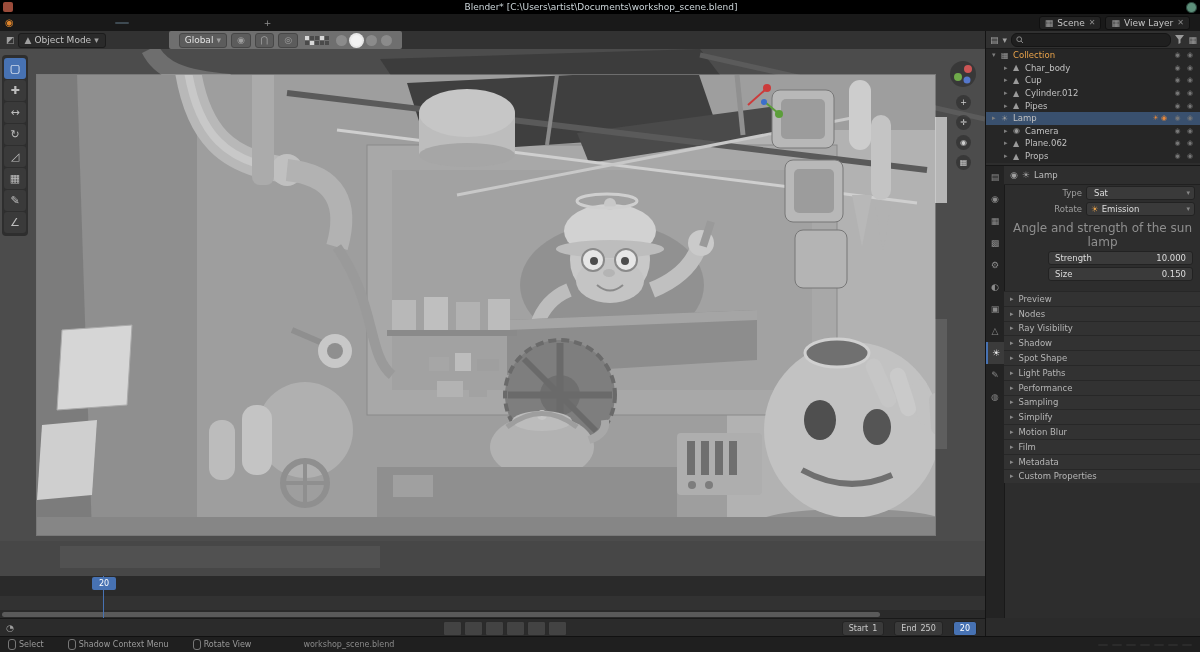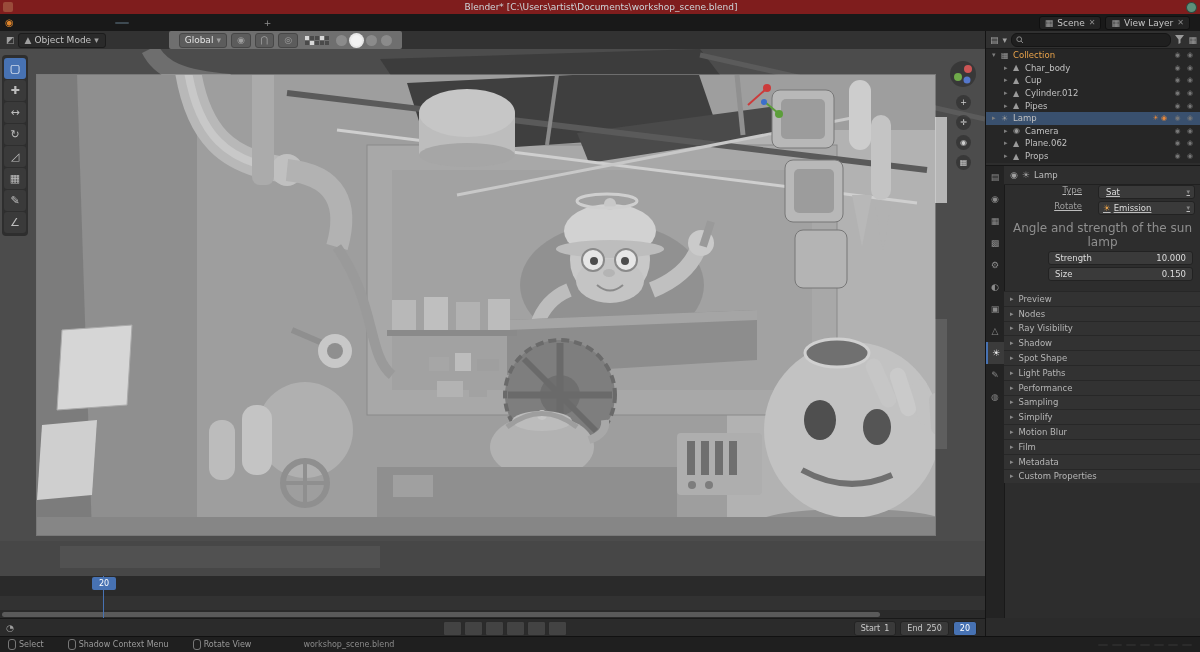--- a/index.html
+++ b/index.html
@@ -1,20 +1,20 @@
 <!DOCTYPE html>
 <html><head>
 <meta charset="utf-8">
 <style>
   html,body{margin:0;padding:0;width:1200px;height:652px;overflow:hidden;background:#1d1d1d;
     font-family:"DejaVu Sans","Liberation Sans",sans-serif;-webkit-font-smoothing:antialiased;}
   .abs{position:absolute;}
   .row{display:flex;align-items:center;}
   
-  #titlebar{left:0;top:0;width:1200px;height:14px;background:#7f1d1d;color:#cdd6da;font-size:9px;}
+  #titlebar{left:0;top:0;width:1200px;height:14px;background:#000000;color:#cdd6da;font-size:9px;}
   #titlebar .title{width:100%;text-align:center;line-height:14px;}
   .appicon{width:10px;height:10px;border-radius:2px;background:#9a4b3a;margin:2px 3px;}
   .winbtn{width:9px;height:9px;border-radius:50%;background:#5d8f7a;border:1px solid #2e4a40;margin-right:3px;}
   
   #menubar{left:0;top:14px;width:1200px;height:17px;background:#191919;color:#b9b9b9;font-size:9px;}
   #menubar .blicon{color:#e0862c;font-size:10px;margin:0 6px 0 5px;}
   .menu-item{padding:0 7px;line-height:17px;cursor:default;}
   .ws-tabs{margin-left:8px;}
   .ws-tab{padding:1px 7px;margin:0 1px;border-radius:3px;color:#8f8f8f;line-height:13px;}
   .ws-tab.active{background:#3e4a52;color:#e4e4e4;}
@@ -68,21 +68,21 @@
   .outl-row.child{padding-left:18px;}
   
   #props{left:0;top:134px;width:215px;height:471px;background:#2d2d2d;border-top:1px solid #171717;}
   #prop-tabs{left:0;top:0;width:18px;height:471px;background:#232323;border-right:1px solid #191919;}
   .ptab{width:18px;height:22px;display:flex;align-items:center;justify-content:center;
     color:#8b8b8b;font-size:9px;}
   .ptab.active{background:#3b3b3b;color:#e8e8e8;border-left:2px solid #4772b3;box-sizing:border-box;}
   #prop-body{left:18px;top:0;width:197px;height:471px;font-size:8.5px;color:#bdbdbd;}
   .crumb{display:flex;align-items:center;gap:4px;height:18px;padding:0 6px;background:#2e2e2e;
     border-bottom:1px solid #202020;}
-  .prop-row{display:flex;height:16px;padding:0 6px;gap:16px;text-decoration:underline;}
+  .prop-row{display:flex;align-items:center;height:16px;padding:0 6px;gap:4px;}
   .prop-row .lbl{width:72px;text-align:right;color:#9f9f9f;}
   .prop-chip{flex:1;height:12px;background:#3a3a3a;border:1px solid #222;border-radius:3px;
     display:flex;align-items:center;padding:0 4px;gap:3px;color:#ddd;}
   .prop-chip .caret{margin-left:auto;color:#888;font-size:7px;}
   .chkbox{width:8px;height:8px;border:1px solid #555;border-radius:2px;background:#242424;}
   .chkbox.on{background:#4772b3;border-color:#4772b3;}
   .note{text-align:center;color:#8f8f8f;font-size:12px;margin-top:4px;}
   .val-chip{height:12px;background:#3a3a3a;border:1px solid #222;border-radius:3px;margin:2px 8px 0 44px;
     display:flex;align-items:center;padding:0 6px;color:#ddd;}
   .val-chip .v{margin-left:auto;}
@@ -97,21 +97,21 @@
   #hscroll{left:2px;top:36px;width:878px;height:5px;background:#5a5a5a;border-radius:3px;}
   #playhead{left:103px;top:0;width:1px;height:42px;background:#4772b3;}
   #frame-chip{left:92px;top:1px;width:24px;height:13px;background:#4772b3;border-radius:2px;
     color:#fff;font-size:8px;text-align:center;line-height:13px;}
   
   #tl-header{left:0;top:618px;width:985px;height:18px;background:#2b2b2b;border-top:1px solid #191919;
     color:#b5b5b5;font-size:9px;display:flex;align-items:center;}
   .play-cluster{position:absolute;left:443px;display:flex;gap:2px;}
   .play-btn{min-width:13px;height:13px;background:#434343;border:1px solid #2a2a2a;border-radius:2px;
     color:#ddd;font-size:6px;display:flex;align-items:center;justify-content:center;padding:0 2px;}
-  .tl-fields{position:absolute;right:8px;display:flex;gap:4px;}
+  .tl-fields{position:absolute;right:8px;display:flex;gap:10px;}
   .tl-chip{height:13px;background:#3a3a3a;border:1px solid #232323;border-radius:3px;
     display:flex;align-items:center;gap:4px;padding:0 6px;color:#ccc;font-size:8px;}
   
   #statusbar{left:0;top:636px;width:1200px;height:16px;background:#1f1f1f;border-top:1px solid #111;
     color:#9a9a9a;font-size:8px;display:flex;align-items:center;gap:10px;padding:0 8px;box-sizing:border-box;}
   .mouse-ic{width:6px;height:9px;border:1px solid #777;border-radius:3px;display:inline-block;margin-right:3px;}
   .hint{display:flex;align-items:center;}
   #statusbar .stats{margin-left:auto;display:flex;gap:4px;}
   .stat-chip{background:#2b2b2b;border-radius:2px;padding:1px 5px;color:#a8a8a8;}
   

